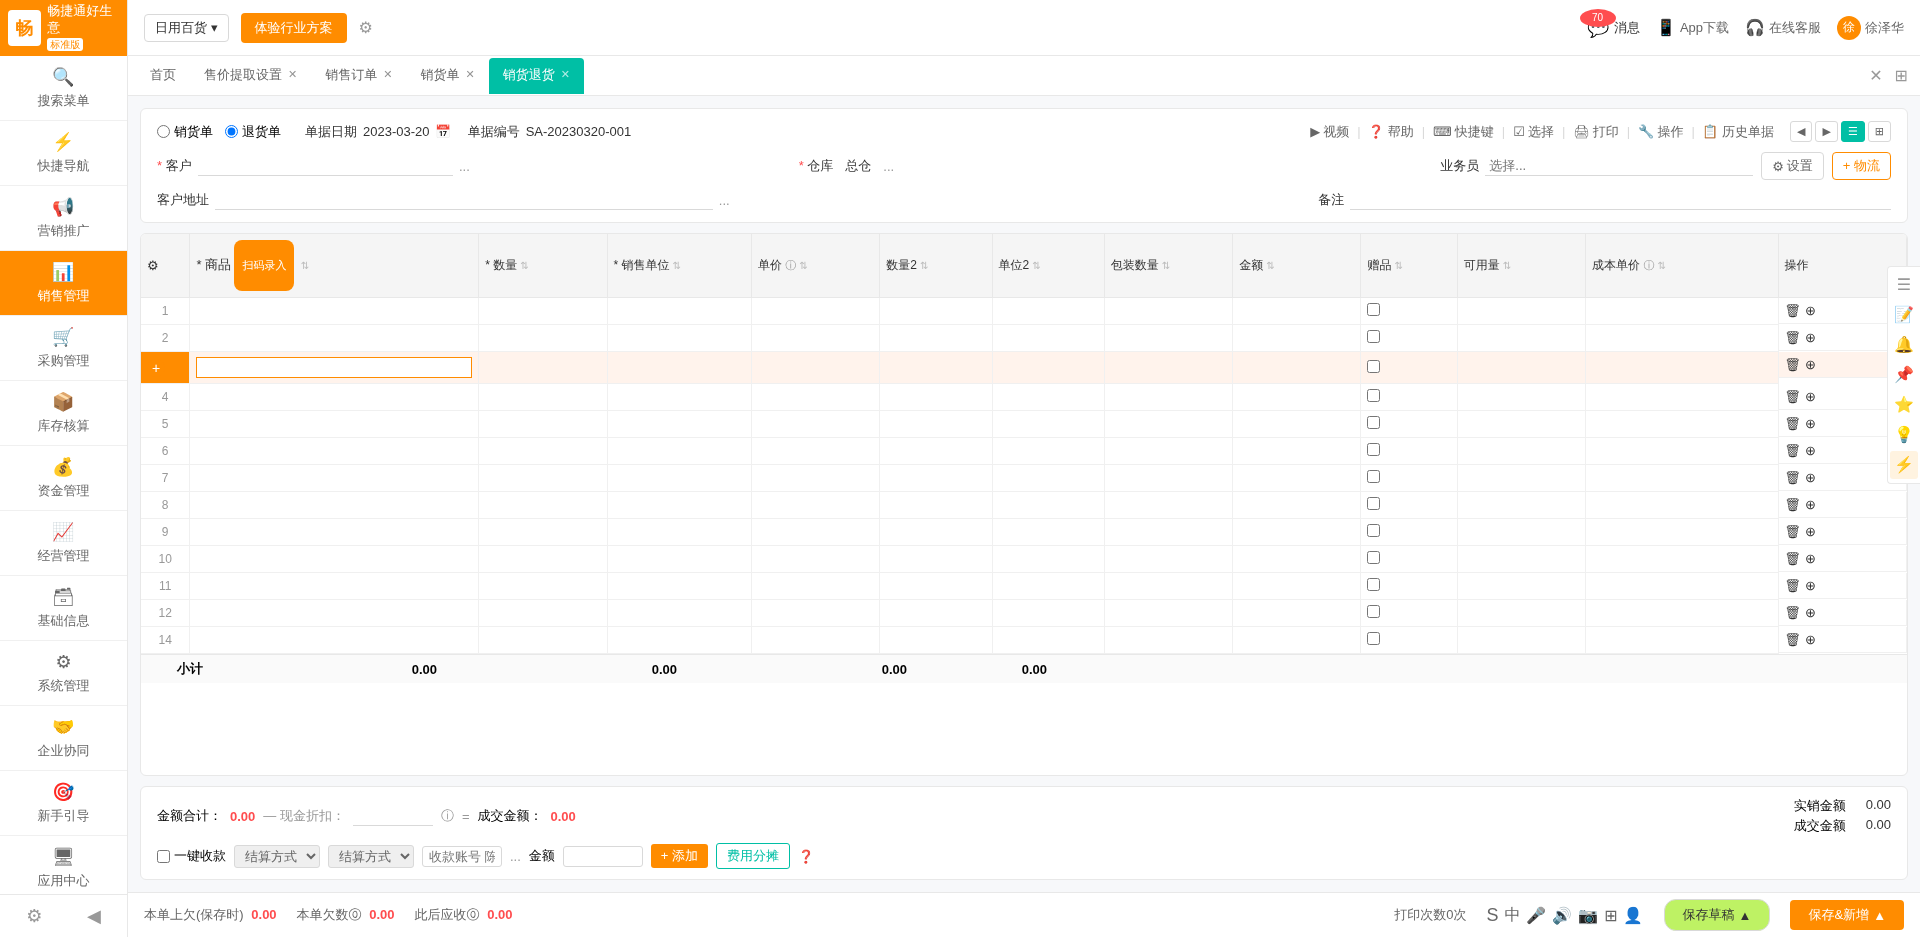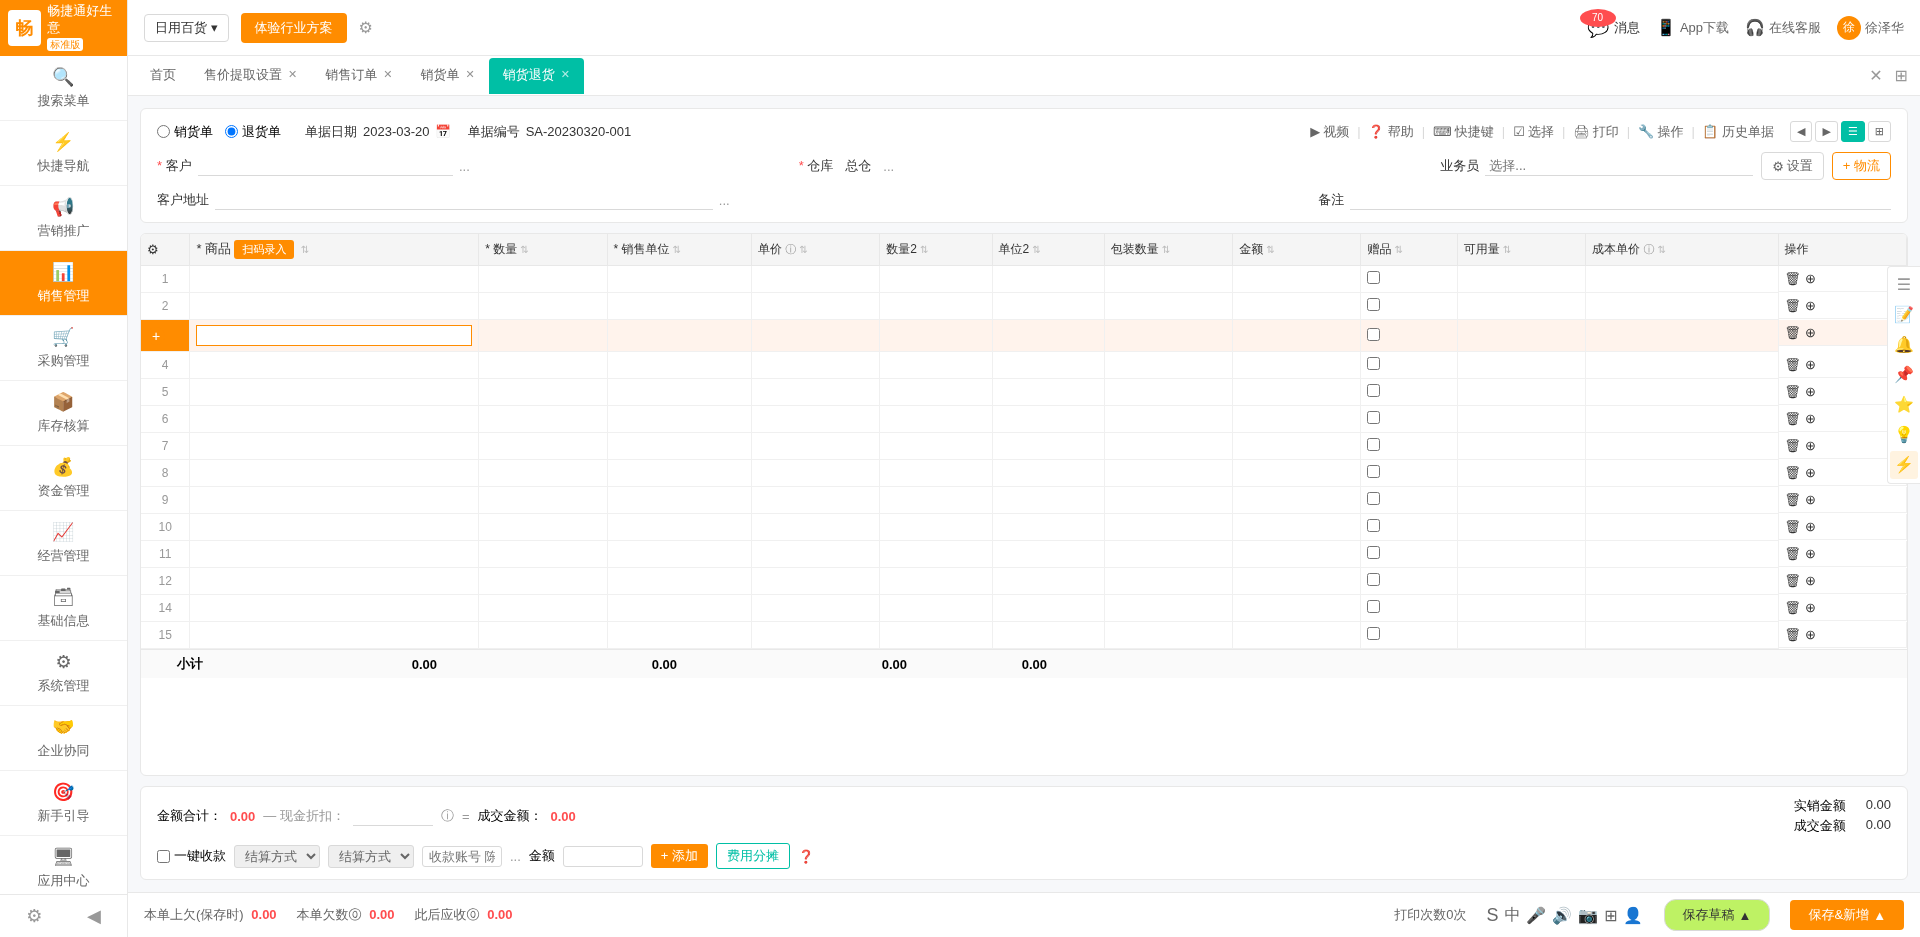--- a/index.html
+++ b/index.html
@@ -60,21 +60,21 @@
     
     .table-card { background: #fff; border-radius: 6px; border: 1px solid #e8e8e8; overflow: hidden; flex: 1; display: flex; flex-direction: column; }
     .table-wrapper { overflow-x: auto; flex: 1; }
     table { width: 100%; border-collapse: collapse; }
     thead th { background: #f5f5f5; padding: 6px 6px; text-align: left; font-weight: 500; color: #333; border-bottom: 1px solid #e8e8e8; border-right: 1px solid #e8e8e8; white-space: nowrap; font-size: 12px; position: relative; }
     thead th .sort-icon { color: #bbb; margin-left: 3px; font-size: 10px; }
     tbody td { padding: 5px 6px; border-bottom: 1px solid #f0f0f0; border-right: 1px solid #f0f0f0; color: #333; font-size: 12px; }
     tbody tr.active-row td { background: #fff3ec; }
     tbody tr.active-row td:first-child { background: #ff8c00; color: #fff; }
     .row-num { color: #999; text-align: center; width: 30px; }
-    .scan-btn { background: #ff8c00; color: #fff; border: none; border-radius: 3px; padding: 2px 8px; font-size: 11px; cursor: pointer; white-space: nowrap; }
+    .scan-btn { background: #ff8c00; color: #fff; border: none; border-radius: 8px; padding: 18px 8px; font-size: 11px; cursor: pointer; white-space: nowrap; }
     .checkbox-item { display: flex; align-items: center; gap: 4px; }
     .select-sm { border: 1px solid #d9d9d9; border-radius: 3px; padding: 2px 6px; color: #666; cursor: pointer; }
     .input-sm { border: 1px solid #d9d9d9; border-radius: 3px; padding: 2px 6px; width: 80px; }
     .btn-add { background: #ff8c00; color: #fff; border: none; border-radius: 3px; padding: 3px 10px; cursor: pointer; }
     .btn-expense { background: #fff; border: 1px solid #00bfa5; color: #00bfa5; border-radius: 3px; padding: 3px 10px; cursor: pointer; }
     .btn-save-draft { background: #bef264; border: 1px solid #d9d9d9; border-radius: 12px; padding: 6px 18px; cursor: pointer; color: #333; font-size: 13px; display: flex; align-items: center; gap: 4px; justify-content: space-between; }
     .btn-save-new { background: #ff8c00; border: none; border-radius: 4px; padding: 6px 18px; cursor: pointer; color: #fff; font-size: 13px; display: flex; align-items: center; gap: 4px; }
 
     
     input[type=checkbox] { accent-color: #ff8c00; }
@@ -594,38 +594,20 @@
                 <td><input type="checkbox" style=""></td>
                 <td></td>
                 <td></td>
                 <td style="display: flex; gap: 4px; align-items: center;">
                   <span style="cursor: pointer;">🗑</span>
                   <span style="cursor: pointer;">⊕</span>
                 </td>
               </tr>
               <tr>
                 <td class="row-num">14</td>
-                <td></td>
-                <td></td>
-                <td></td>
-                <td></td>
-                <td></td>
-                <td></td>
-                <td></td>
-                <td></td>
-                <td><input type="checkbox" style=""></td>
-                <td></td>
-                <td></td>
-                <td style="display: flex; gap: 4px; align-items: center;">
-                  <span style="cursor: pointer;">🗑</span>
-                  <span style="cursor: pointer;">⊕</span>
-                </td>
-              </tr>
-              <tr>
-                <td class="row-num">15</td>
                 <td></td>
                 <td></td>
                 <td></td>
                 <td></td>
                 <td></td>
                 <td></td>
                 <td></td>
                 <td></td>
                 <td><input type="checkbox" style=""></td>
                 <td></td>

